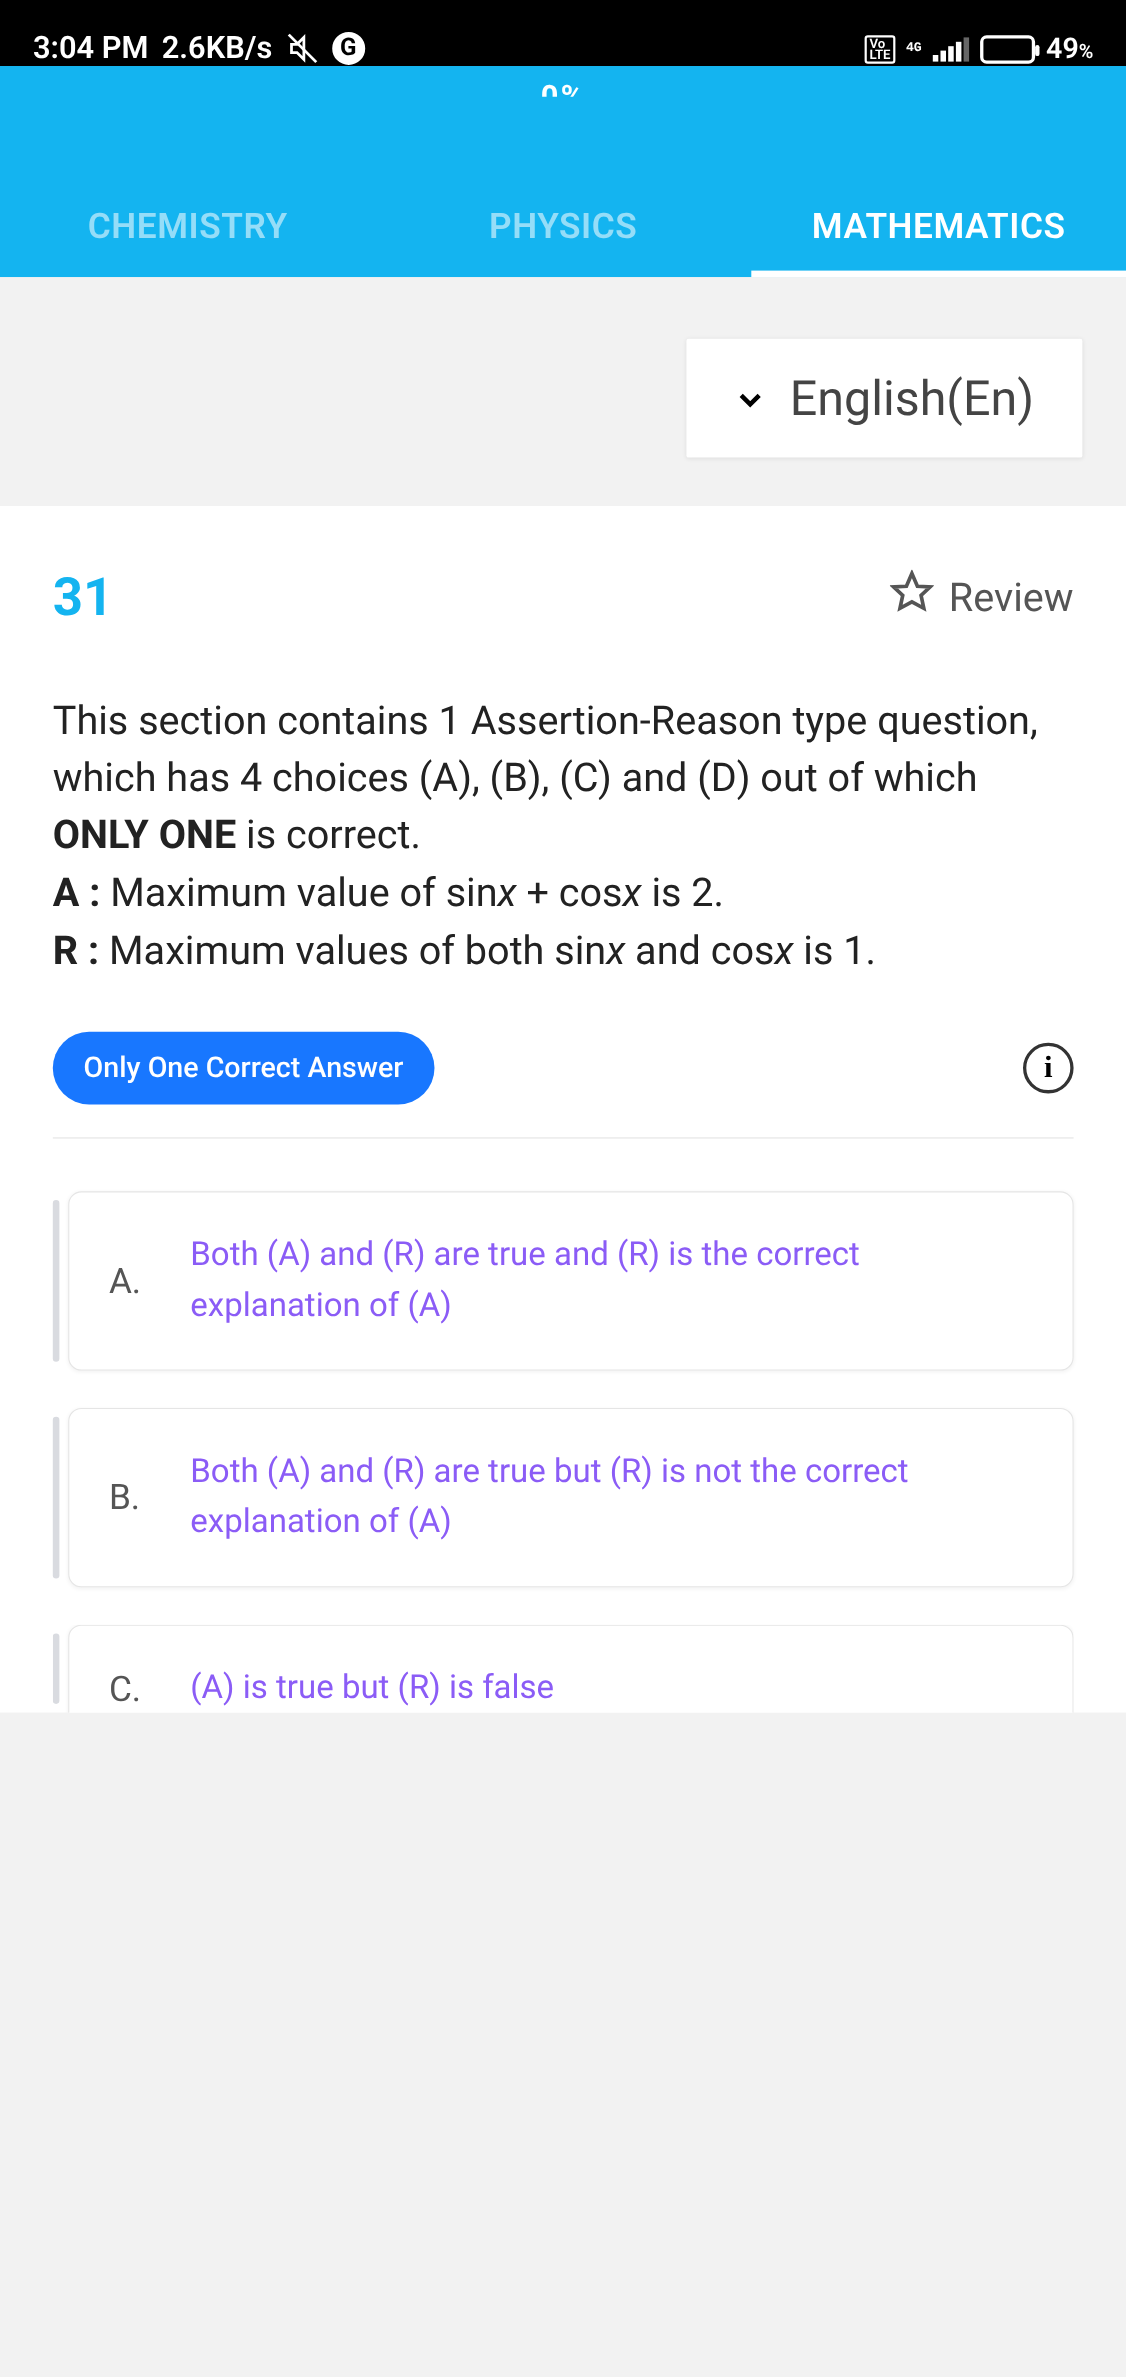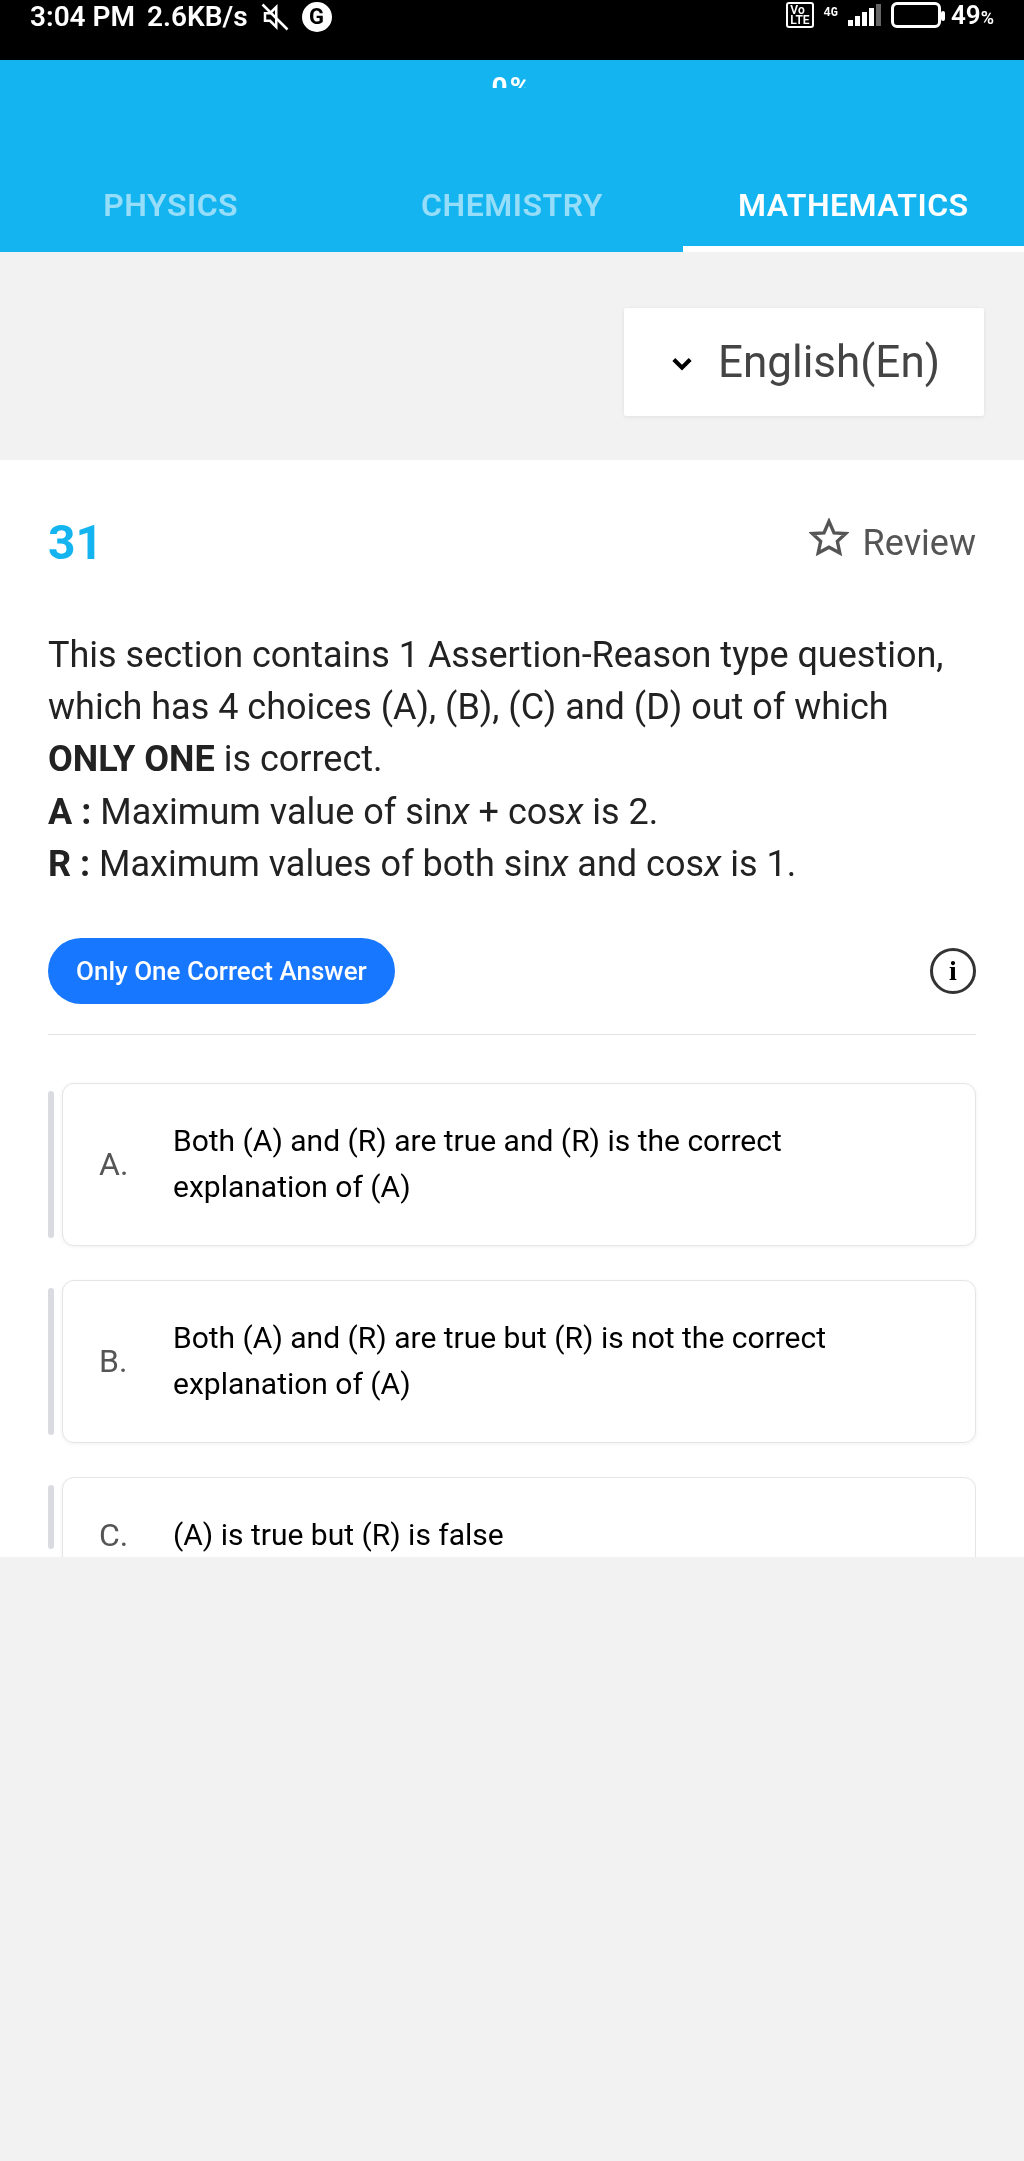--- a/index.html
+++ b/index.html
@@ -1,18 +1,18 @@
 <!DOCTYPE html>
 <html><head>
 <meta charset="utf-8">
 <style>
   * { box-sizing: border-box; margin: 0; padding: 0; font-family: -apple-system, BlinkMacSystemFont, "Segoe UI", Roboto, Helvetica, Arial, sans-serif; }
   body { width: 1024px; background: #f2f2f2; }
   
-  .status-bar { background: #000; color: #fff; height: 60px; display: flex; align-items: flex-start; justify-content: space-between; padding: 0 30px; font-size: 28px; font-weight: 600; }
+  .status-bar { background: #000; color: #fff; height: 60px; display: flex; align-items: flex-end; justify-content: space-between; padding: 0 30px; font-size: 28px; font-weight: 600; }
   .status-left { display: flex; align-items: center; gap: 12px; }
   .status-right { display: flex; align-items: center; gap: 10px; margin-left: 20px; }
   .status-icon { display: inline-flex; align-items: center; }
   .g-icon { background:#fff; color:#000; border-radius:50%; width:30px; height:30px; display:inline-flex; align-items:center; justify-content:center; font-weight:700; font-size:22px; border:3px solid #fff; }
   .volte { border:2px solid #fff; font-size:12px; padding:1px 2px; border-radius:3px; line-height:10px; }
   .battery-box { border:3px solid #fff; border-radius:6px; width:50px; height:26px; position:relative; }
   .battery-box::after { content:""; position:absolute; right:-7px; top:6px; width:4px; height:10px; background:#fff; border-radius:2px; }
   .battery-fill { background:#fff; height:100%; width:49%; border-radius:2px 0 0 2px; }
   .pct { font-size:26px; }
   .pct small { font-size:18px; }
@@ -41,21 +41,21 @@
   .badge-row { display:flex; justify-content:space-between; align-items:center; margin-bottom:30px; }
   .badge { background:#1877ff; color:#fff; font-size:26px; font-weight:500; padding:18px 28px; border-radius:40px; }
   .info-icon { width:46px; height:46px; border:3px solid #333; border-radius:50%; display:flex; align-items:center; justify-content:center; font-size:28px; font-weight:600; font-family: Georgia, serif; cursor:pointer; }
 
   .divider { height:1px; background:#e3e3e3; margin: 0 0 48px 0; }
 
   .option { display:flex; align-items:center; gap:34px; background:#fff; border:1px solid #e5e5e5; border-radius:12px; padding:34px 36px; margin-bottom:34px; box-shadow:0 1px 4px rgba(0,0,0,0.06); cursor:pointer; position:relative; }
   .option-wrap { position:relative; padding-left:14px; }
   .option-wrap::before { content:""; position:absolute; left:0; top:8px; bottom:8px; width:6px; background:#d9dbe0; border-radius:4px; }
   .opt-letter { font-size:32px; color:#555; min-width:40px; }
-  .opt-text { font-size:30px; color:#000000; line-height:1.55; }
+  .opt-text { font-size:30px; color:#8b5cf6; line-height:1.55; }
 
   .nav-row { display:flex; gap:26px; padding: 18px 48px 30px 48px; background:#fff; }
   .nav-btn { flex:1; text-align:center; border:2.5px solid #333; border-radius:16px; padding:28px 0; font-size:34px; color:#333; cursor:pointer; font-weight:500; }
 
   .signal-bars { display:inline-flex; align-items:flex-end; gap:2px; }
   .signal-bars span { width:5px; background:#fff; display:inline-block; }
 </style>
 </head>
 <body>
 
@@ -84,22 +84,22 @@
     <span class="battery-box"><span class="battery-fill"></span></span>
     <span class="pct"><span>49</span><small>%</small></span>
   </div>
 </div>
 
 <div class="header-area">
   <div class="header-top">
     <div class="header-clip">0%</div>
   </div>
   <div class="tabs">
+    <div class="tab">CHEMISTRY</div>
     <div class="tab">PHYSICS</div>
-    <div class="tab">CHEMISTRY</div>
     <div class="tab active">MATHEMATICS</div>
   </div>
 </div>
 
 <div class="lang-row">
   <div class="lang-btn">
     <span>
       <svg width="28" height="28" viewBox="0 0 24 24" fill="none" stroke="#000" stroke-width="3.5">
           <polyline points="5 9 12 16 19 9"></polyline>
         </svg>

